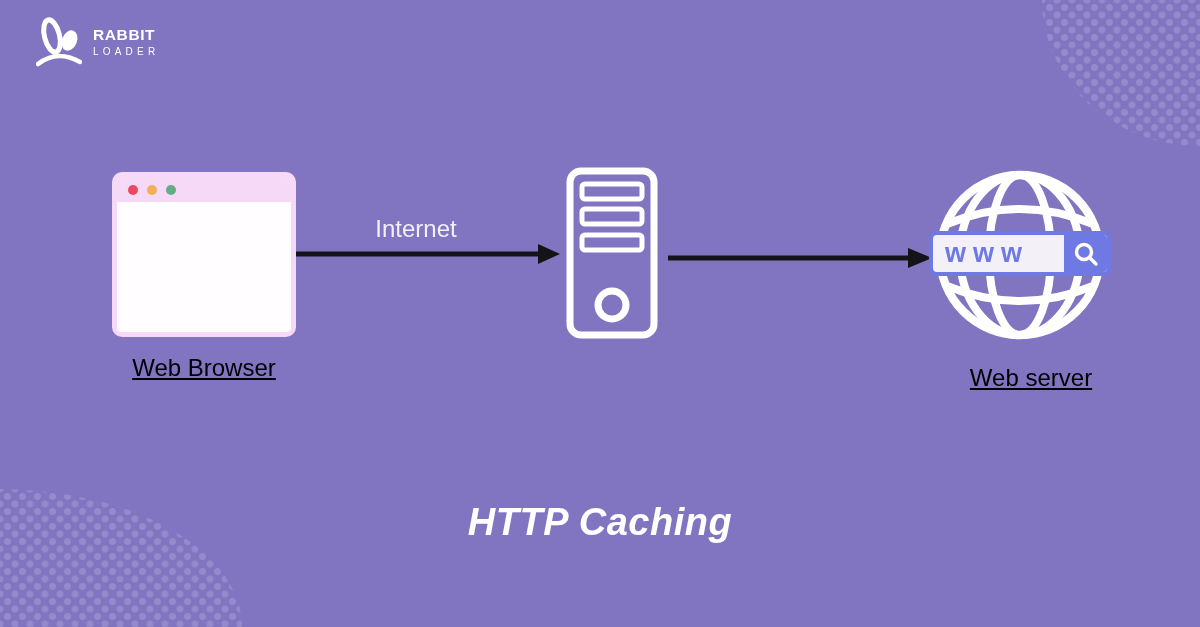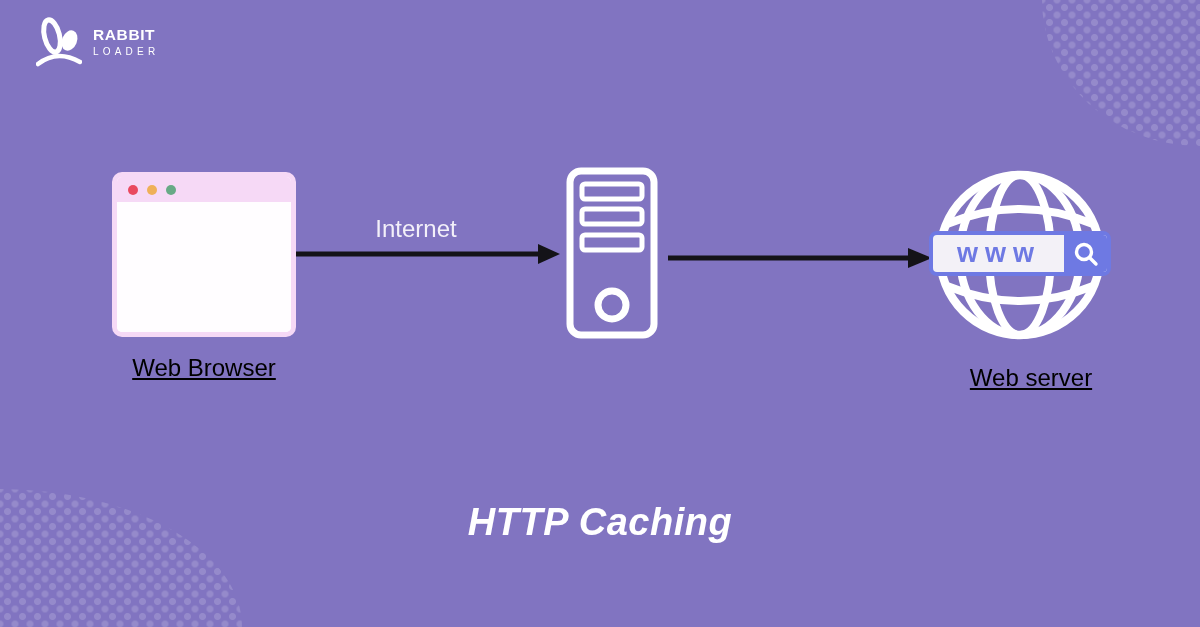--- a/index.html
+++ b/index.html
@@ -47,21 +47,21 @@
   .node-cache svg { display:block; margin:0 auto; }
 
   .node-server { left:932px; top:167px; width:176px; }
   .node-server .node-label { position:relative; left:11px; }
   .www-bar {
     position:absolute; left:-3px; top:64px; width:182px; height:45px; box-sizing:border-box;
     background:#f3f1f7; border:4px solid #6e79e3; border-radius:8px;
     display:flex; align-items:stretch; overflow:hidden;
   }
   .www-text {
-    flex:1; display:flex; align-items:center; padding-left:24px;
+    flex:1; display:flex; align-items:center; padding-left:12px;
     color:#6e79e3; font-size:27px; font-weight:bold; letter-spacing:7px; line-height:1;
   }
   .www-search { width:43px; background:#6e79e3; display:flex; align-items:center; justify-content:center; }
 
   
   .arrow { position:absolute; }
   .arrow-1 { left:294px; top:239px; }
   .arrow-2 { left:666px; top:243px; }
   .arrow-label {
     position:absolute; left:341px; top:215px; width:150px;

